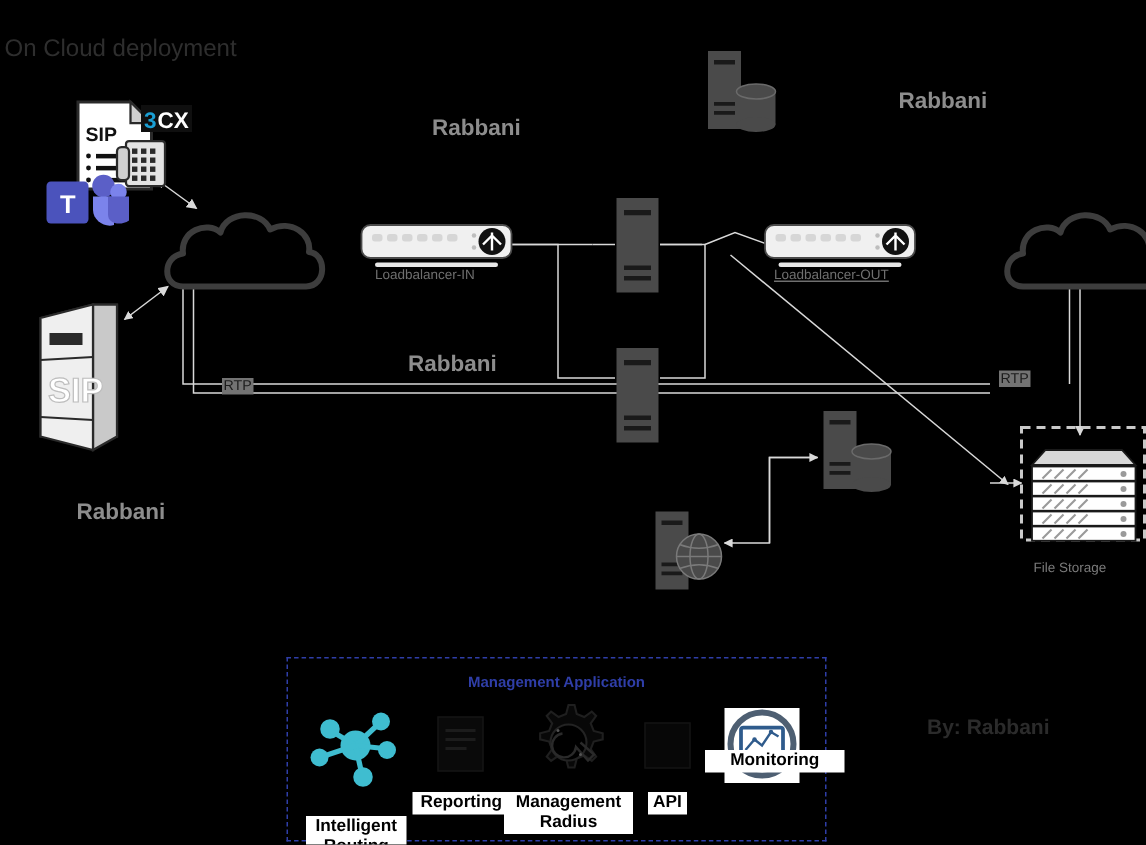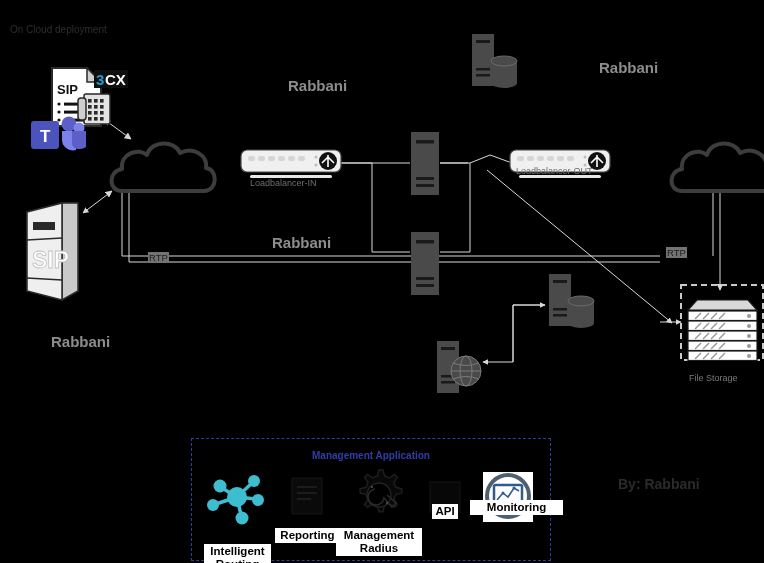--- a/index.html
+++ b/index.html
@@ -6,34 +6,34 @@
   body{
     width:764px;height:563px;position:relative;overflow:hidden;
     font-family:"Liberation Sans", sans-serif;
     background:#000;color:#e8e8e8;
   }
   #stage{position:absolute;left:0;top:0;width:764px;height:563px;}
   .abs{position:absolute;}
 
   
   #title{left:4px;top:4px;font-size:17px;font-weight:bold;color:#2b2b2b;letter-spacing:.2px;}
-  #subtitle{left:10px;top:24px;font-size:10px;color:#2e2e2e;}
+  #subtitle{left:3px;top:24px;font-size:16px;color:#2e2e2e;}
   #credit{left:618px;top:476px;font-size:14px;font-weight:bold;color:#2b2b2b;}
 
   
   .wm{color:#8d8d8d;font-weight:bold;font-size:15px;white-space:nowrap;}
   .wm.w1{left:288px;top:77px;}
   .wm.w2{left:599px;top:59px;}
   .wm.w3{left:272px;top:234px;}
   .wm.w4{left:51px;top:333px;}
 
   
   .lbl{font-size:9px;color:#6f6f6f;white-space:nowrap;}
   .lbl-lb1{left:250px;top:178px;}
-  .lbl-lb2{left:516px;top:166px;}
+  .lbl-lb2{left:516px;top:178px;text-decoration:underline;}
   .lbl-fs{left:689px;top:373px;font-size:9px;color:#7a7a7a;}
 
   
   .rtp{font-size:9.5px;color:#1c1c1c;background:#737373;padding:0 1px;line-height:11px;font-family:"Liberation Sans",sans-serif;}
   .rtp-l{left:148px;top:252px;}
   .rtp-r{left:666px;top:247px;}
 
   
   svg.layer{position:absolute;left:0;top:0;width:764px;height:563px;overflow:visible;}
 
@@ -47,21 +47,21 @@
     font-size:10px;color:#2f3ea8;font-weight:bold;
   }
   .mg-cap{
     position:absolute;background:#ffffff;color:#000;font-weight:bold;
     font-size:11.5px;line-height:13px;text-align:center;padding:1px 2px;
     box-sizing:border-box;
   }
   .cap-routing{left:204px;top:528px;width:67px;margin-top:16px;}
   .cap-report{left:275px;top:528px;width:65px;}
   .cap-radius{left:336px;top:528px;width:86px;}
-  .cap-api{left:432px;top:504px;width:26px;}
+  .cap-api{left:432px;top:528px;width:26px;}
   .cap-monitor{left:470px;top:500px;width:93px;}
 </style>
 </head>
 <body>
 
 <div id="stage">
 
   <div class="abs" id="subtitle">On Cloud deployment</div>
   <div class="abs" id="credit">By: Rabbani</div>
 

